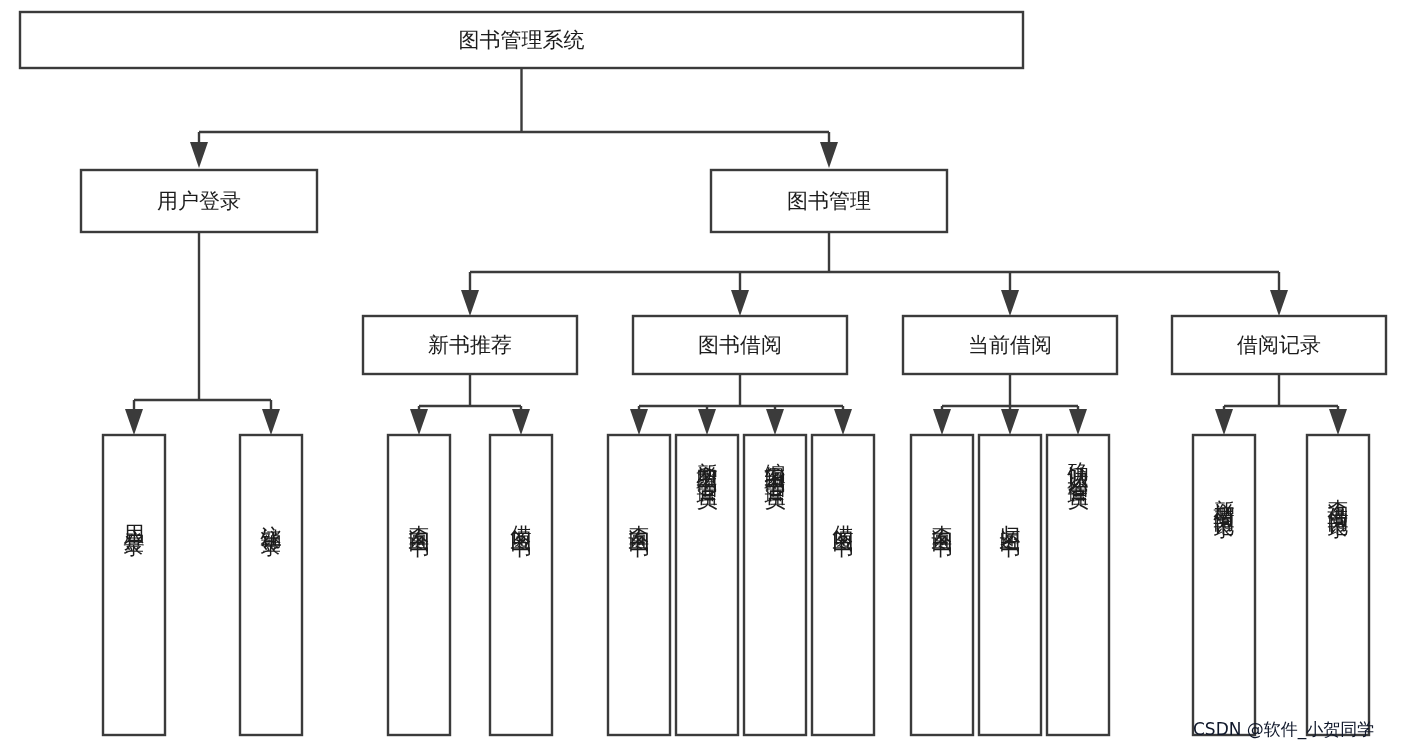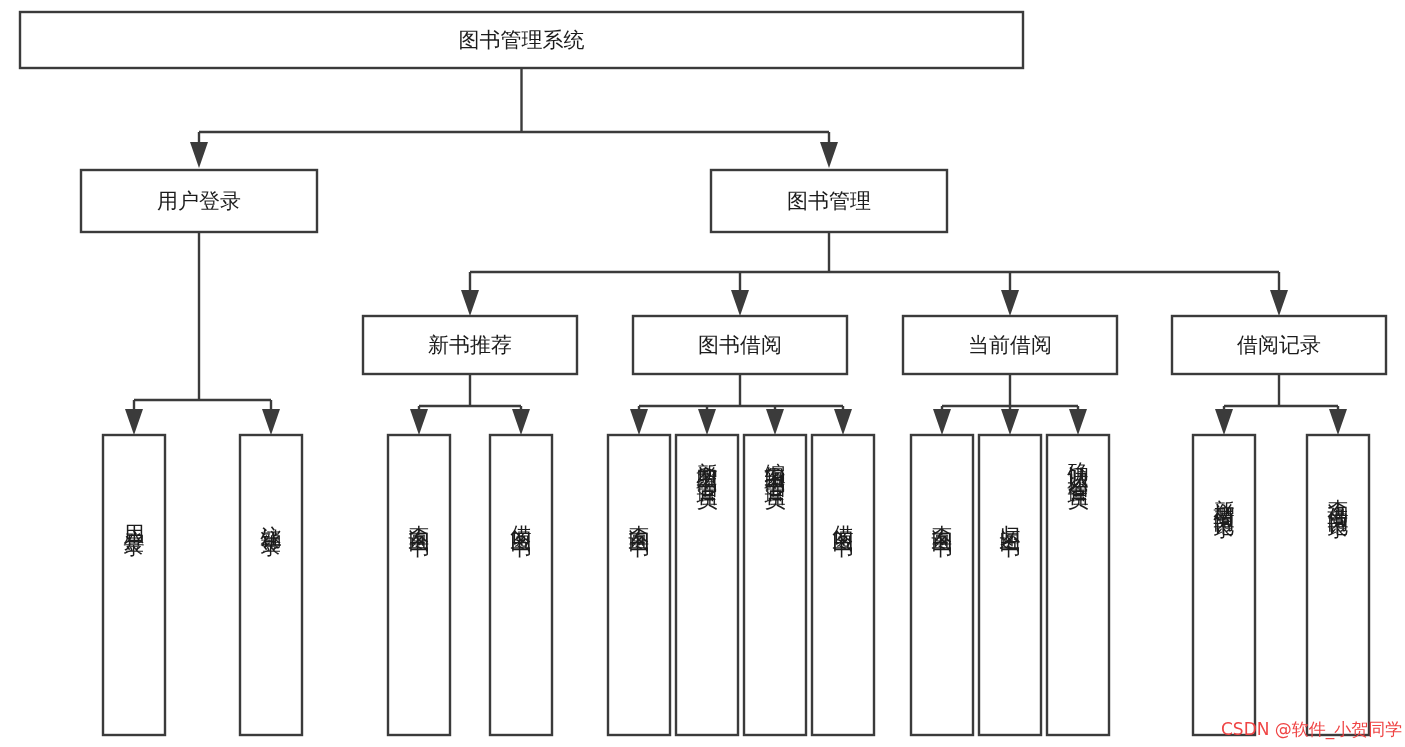--- a/index.html
+++ b/index.html
@@ -69,24 +69,23 @@
     color: #1c1c1c;
     letter-spacing: 4px;
     text-align: center;
     white-space: nowrap;
     transform: translateX(-50%);
   }
   .watermark {
     position: absolute;
     font-family: "DejaVu Sans", "Liberation Sans", sans-serif;
     font-size: 17px;
-    color: #ef4444;
+    color: #0f172a;
     white-space: nowrap;
     pointer-events: none;
-    margin-left: 28px;
   }
 </style>
 </head>
 <body>
 
 <div id="diagram-root">
 
   <svg id="diagram-svg" viewBox="0 0 1405 747" xmlns="http://www.w3.org/2000/svg">
 
     <defs>

